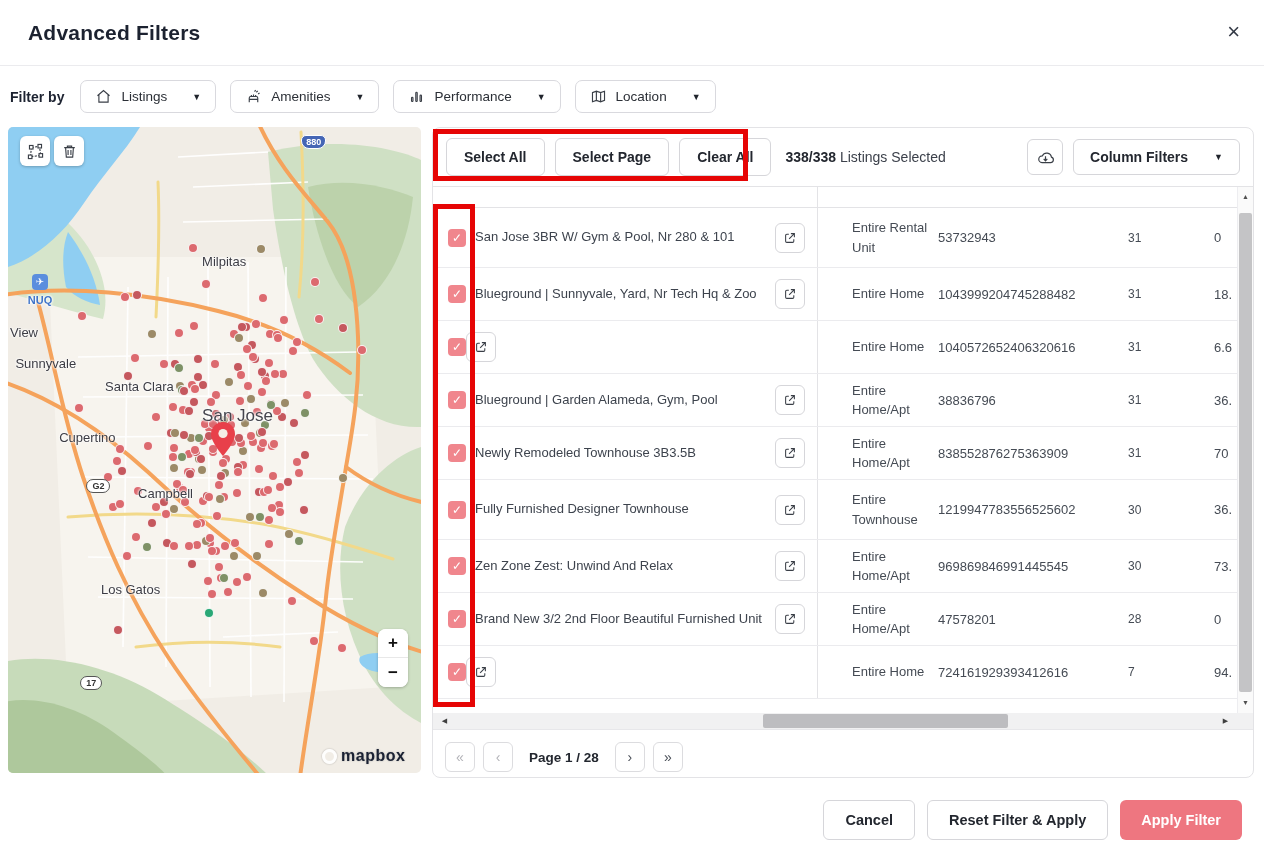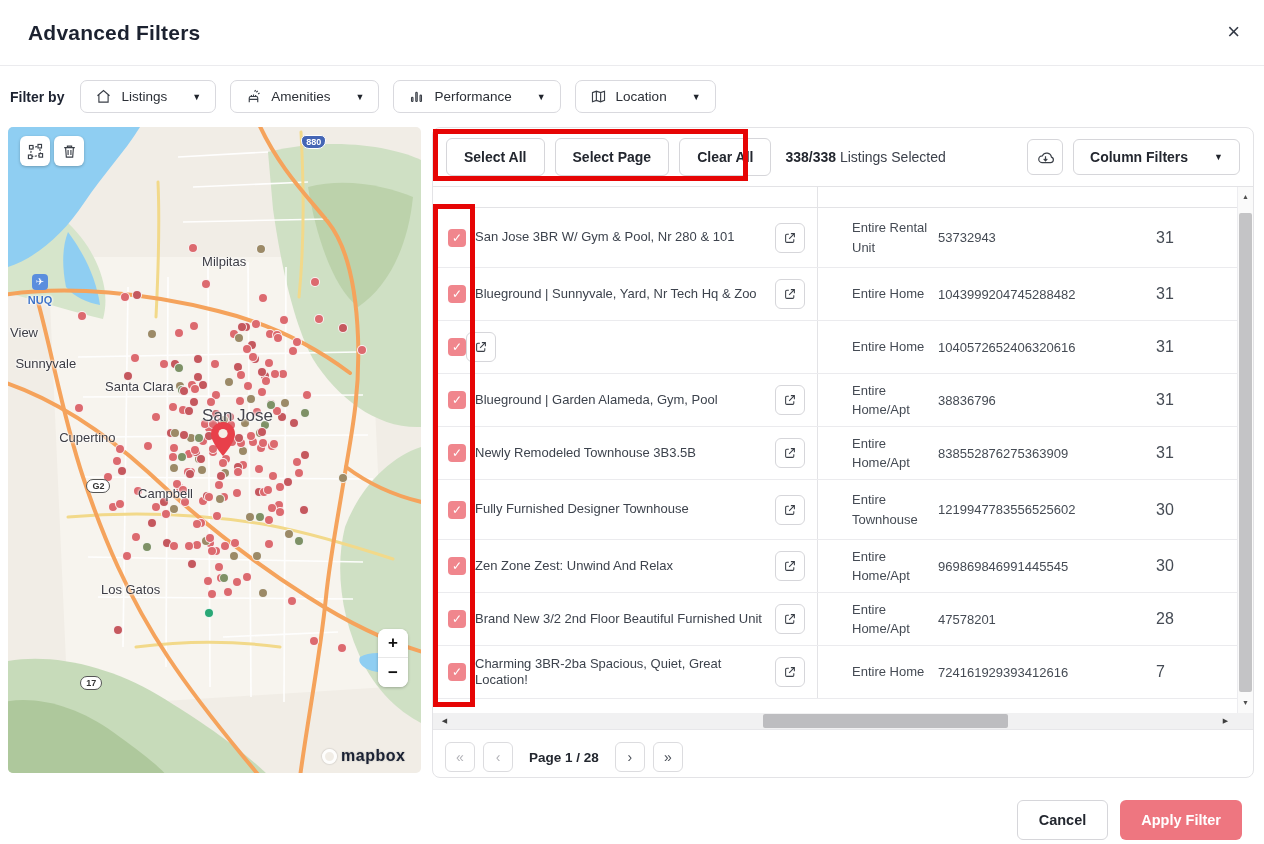--- a/index.html
+++ b/index.html
@@ -88,21 +88,21 @@
     display:flex; align-items:center; justify-content:center; color:#fff; font-size:12px;
     cursor:pointer; }
   .cell-name { flex:1; margin-left:9px; font-size:13px; color:#3d434d; line-height:1.25; }
   .link-btn { width:30px; height:30px; margin-right:12px; background:#fff;
     border:1px solid #d6d6da; border-radius:6px; display:flex; align-items:center;
     justify-content:center; flex:none; cursor:pointer; }
   .link-btn svg { width:14px; height:14px; stroke:#3a3f47; fill:none; stroke-width:1.8; }
   .cell-type { width:120px; flex:none; padding-left:34px; font-size:13px; color:#454b54;
     line-height:1.5; }
   .cell-id { width:190px; flex:none; font-size:13px; color:#454b54; }
-  .cell-n { width:86px; flex:none; font-size:16px; color:#454b54;margin-left:28px; }
+  .cell-n { width:86px; flex:none; font-size:12px; color:#454b54; }
   .cell-v { flex:1; overflow:hidden; white-space:nowrap; font-size:13px; color:#454b54; }
 
   
   .v-scroll { position:absolute; right:0; top:0; bottom:0; width:16px; background:#fafafa;
     border-left:1px solid #ededf0; }
   .v-arrow { position:absolute; left:0; width:15px; height:14px; text-align:center;
     font-size:7px; color:#505050; line-height:14px; cursor:pointer; }
   .v-thumb { position:absolute; left:1px; width:13px; background:#c4c4c6; border-radius:2px;
     cursor:grab; }
 
@@ -634,21 +634,20 @@
                 </button>
               </div>
               <div class="cell-type">Entire Home/Apt</div>
               <div class="cell-id">47578201</div>
               <div class="cell-n">28</div>
               <div class="cell-v">0</div>
             </div>
             <div class="t-row">
               <div class="cell-left">
                 <div class="chk" style="background: rgb(240, 134, 141);">✓</div>
-                <div class="cell-name">Charming 3BR-2ba Spacious, Quiet, Great Location!</div>
                 <button class="link-btn">
                   <svg viewBox="0 0 24 24">
                     <path d="M13.5 4.5 h6 v6 M19 5 l-8.5 8.5 M10 5.5 H6.5 a2 2 0 0 0 -2 2 v10 a2 2 0 0 0 2 2 h10 a2 2 0 0 0 2 -2 V14"></path>
                   </svg>
                 </button>
               </div>
               <div class="cell-type">Entire Home</div>
               <div class="cell-id">724161929393412616</div>
               <div class="cell-n">7</div>
               <div class="cell-v">94.</div>
@@ -673,17 +672,18 @@
       <button class="pg-btn dim">‹</button>
       <span class="pg-text">Page 1 / 28</span>
       <button class="pg-btn">›</button>
       <button class="pg-btn">»</button>
     </div>
   </div>
 </div>
 
 <div class="footer">
   <button class="ft-btn">Cancel</button>
+  <button class="ft-btn">Reset Filter &amp; Apply</button>
   <button class="ft-btn primary" id="apply-btn" style="background: rgb(238, 118, 128);">Apply Filter</button>
 </div>
 
 <div class="annotation" id="ann-buttons"></div>
 <div class="annotation" id="ann-checkboxes"></div>
 
 </body></html>

